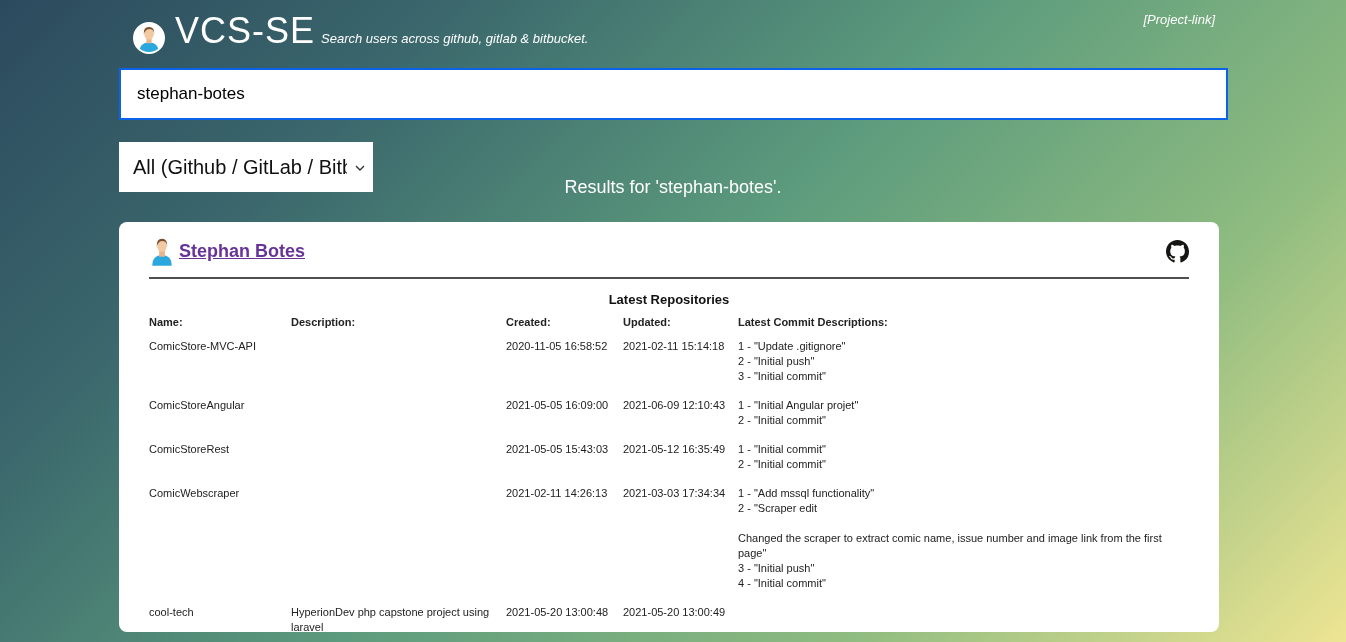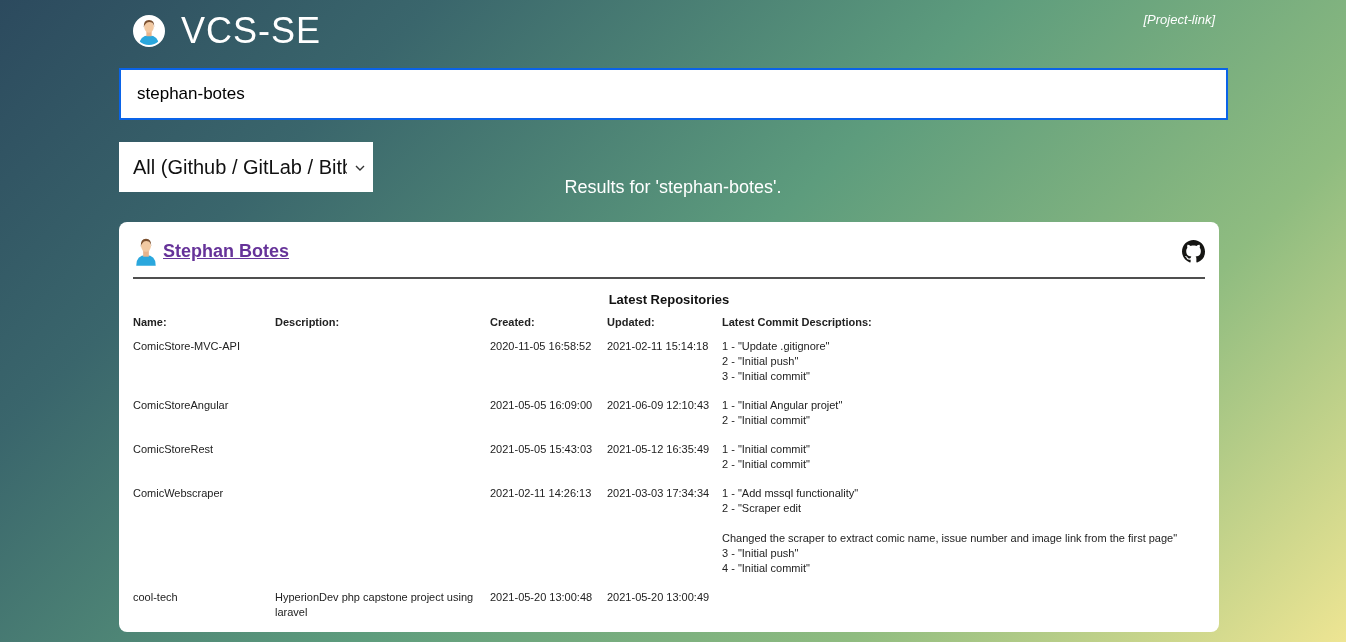--- a/index.html
+++ b/index.html
@@ -13,23 +13,22 @@
     width: 1346px;
     height: 642px;
     background: linear-gradient(135deg, #2c4a5e 0%, #3a666c 22%, #5d9c7d 50%, #8fbc80 75%, #eee593 100%);
     overflow: hidden;
   }
 
   
   .app-header {
     position: absolute;
     left: 133px; top: 8px;
-    display: flex; align-items: center;
+    display: flex; align-items: flex-end;
     color: #ffffff;
-    gap: 6px;
   }
   .avatar-circle {
     width: 32px; height: 32px; border-radius: 50%;
     background: #ffffff; overflow: hidden;
     border: 2px solid #ffffff;
     flex: 0 0 auto;
   }
   .app-title {
     font-size: 36px; font-weight: 300; letter-spacing: 1px;
     margin-left: 10px; line-height: 46px;
@@ -84,21 +83,21 @@
     color: #ffffff; font-size: 18px;
   }
 
   
   .result-card {
     position: absolute;
     left: 119px; top: 222px;
     width: 1100px; height: 410px;
     background: #ffffff;
     border-radius: 8px;
-    padding: 12px 14px;
+    padding: 12px 30px;
     overflow: hidden;
   }
   .card-header {
     display: flex; align-items: center; height: 34px;
   }
   .card-avatar { width: 26px; height: 30px; flex: 0 0 auto; }
   .user-name-link {
     margin-left: 4px;
     color: #663399; font-size: 18px; font-weight: bold;
     text-decoration: underline; cursor: pointer;
@@ -137,20 +136,21 @@
     <span class="avatar-circle">
       <svg viewBox="0 0 64 64" width="28" height="28">
         <circle cx="32" cy="32" r="32" fill="#ffffff"></circle>
         <path d="M10,64 Q10,42 32,42 Q54,42 54,64 Z" fill="#2aa7dd"></path>
         <rect x="26" y="30" width="12" height="14" fill="#e8b48c"></rect>
         <ellipse cx="32" cy="23" rx="11" ry="13" fill="#f2c9a2"></ellipse>
         <path d="M20,24 Q19,7 32,7 Q45,7 44,24 Q43,13 36,12 Q28,10 24,16 Q21,19 20,24 Z" fill="#7a4e2d"></path>
       </svg>
     </span>
     <span class="app-title">VCS-SE</span>
+    <span class="app-subtitle">Search users across github, gitlab &amp; bitbucket.</span>
   </div>
   <a class="project-link">[Project-link]</a>
 
   <input class="search-input" type="text" value="stephan-botes" style="">
 
   <div class="select-wrap">
     <select class="filter-select">
       <option>All (Github / GitLab / Bitbucket)</option>
     </select>
     <svg class="select-chevron" viewBox="0 0 12 12">

